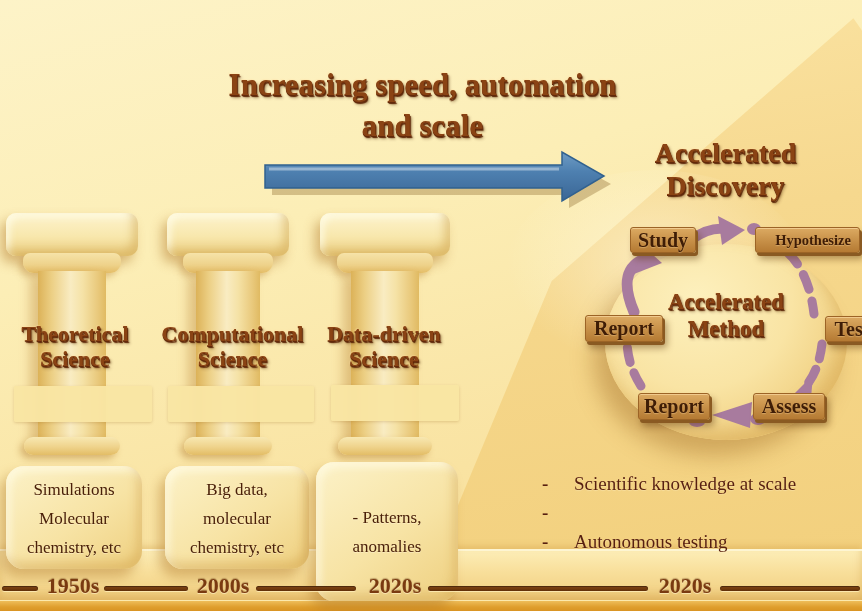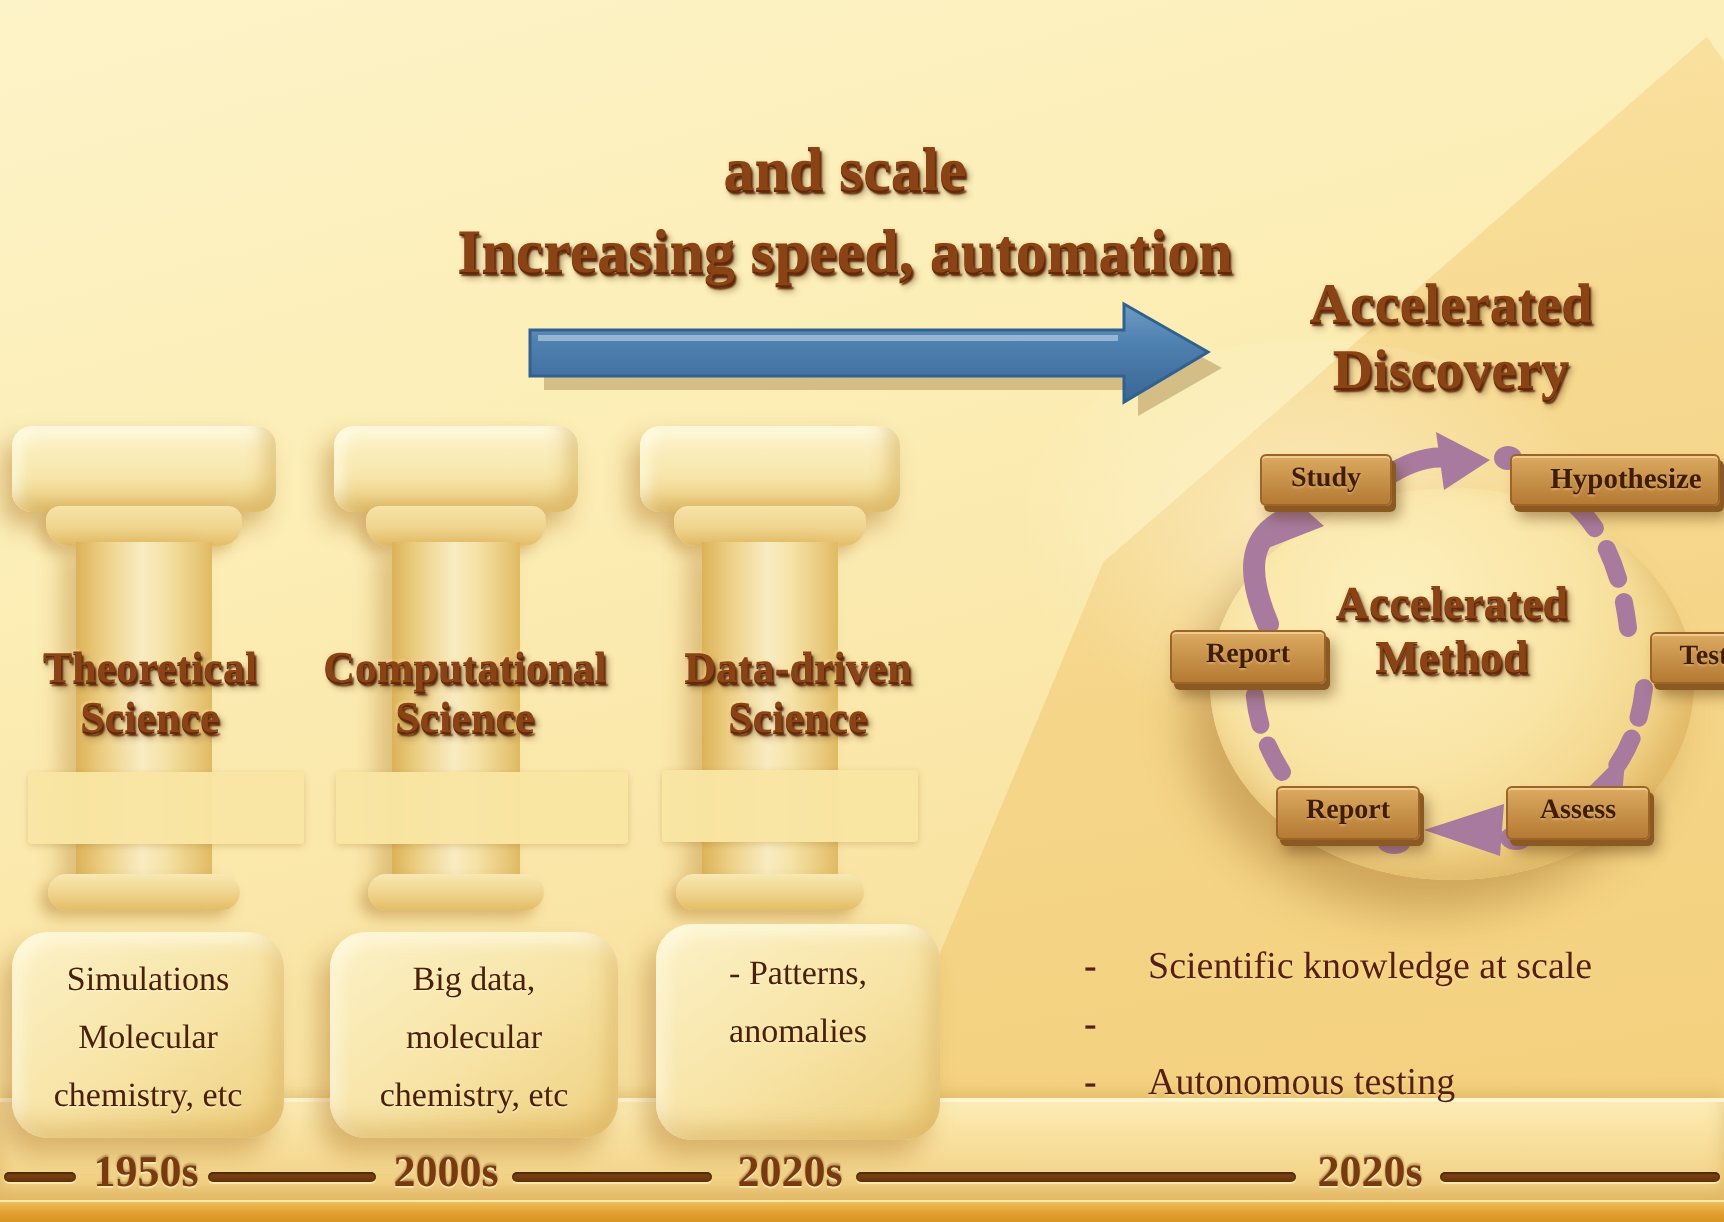--- a/index.html
+++ b/index.html
@@ -35,21 +35,21 @@
   .emboss{
     color:#8a4314;font-weight:bold;text-align:center;
     text-shadow:0 1px 0 #63290a,1px 2px 1px #5d2708,2px 3px 3px rgba(80,40,5,.45),-1px -1px 1px rgba(255,220,160,.35);
   }
   .main-title{left:150px;top:64px;width:545px;font-size:31px;line-height:41px;}
   .accel-title{left:608px;top:136px;width:235px;font-size:28px;line-height:33px;}
   .cycle-center{left:615px;top:288px;width:222px;font-size:23px;line-height:27px;}
   .pillar-title{font-size:22px;line-height:25px;}
   .pt1{left:0px;top:321px;width:150px;}
   .pt2{left:150px;top:321px;width:165px;}
-  .pt3{left:323px;top:321px;width:152px;text-align:center;}
+  .pt3{left:308px;top:321px;width:152px;text-align:center;}
   
   .flow-arrow{left:255px;top:143px;width:360px;height:72px;}
   
   .pillar{position:absolute;top:213px;height:246px;}
   .p1{left:6px;width:132px;}
   .p2{left:167px;width:122px;}
   .p3{left:320px;width:130px;}
   .capital{
     position:absolute;left:0;top:0;width:100%;height:43px;border-radius:10px;
     background:linear-gradient(180deg,#fdf4cf 0%,#f8e7ac 55%,#eccf82 100%);
@@ -81,39 +81,39 @@
   .bb3{left:331px;top:385px;width:128px;height:36px;}
   
   .pedestal{
     position:absolute;border-radius:18px;text-align:center;
     background:linear-gradient(145deg,#fcf2c8 0%,#f7e3a4 55%,#eecf7f 100%);
     box-shadow:-6px 8px 12px rgba(170,110,30,.4), inset -5px -7px 10px rgba(200,150,60,.35), inset 4px 5px 8px rgba(255,250,225,.85);
     color:#4a2008;font-size:17px;line-height:29px;
   }
   .pb1{left:6px;top:466px;width:136px;height:94px;padding-top:9px;}
   .pb2{left:165px;top:466px;width:144px;height:94px;padding-top:9px;}
-  .pb3{left:328px;top:462px;width:142px;height:98px;padding-top:10px;}
+  .pb3{left:316px;top:462px;width:142px;height:98px;padding-top:41px;}
   .pedestal div{text-shadow:0 1px 0 rgba(255,246,215,.5);}
   
   .cycle-disc{
     left:605px;top:244px;width:242px;height:196px;border-radius:50%;
     background:radial-gradient(ellipse at 38% 28%,#fdf0bd 0%,#f9e4a4 45%,#f0cf80 75%,#e9c165 100%);
     box-shadow:-12px 16px 22px rgba(150,95,25,.38), inset -8px -10px 16px rgba(205,155,70,.4);
   }
   .cycle-disc::after{
     content:"";position:absolute;left:6px;top:176px;width:230px;height:32px;border-radius:50%;
     background:linear-gradient(180deg,#e9c267 0%,#dcab4d 100%);z-index:-1;
   }
   
   .plaque{
     position:absolute;text-align:center;border-radius:3px;
     background:linear-gradient(180deg,#dcaa62 0%,#c68f47 55%,#b57a33 100%);
     border:1px solid #9c6426;
     box-shadow:2px 3px 0 #8a5a22,4px 6px 7px rgba(90,50,10,.45), inset 0 1px 0 rgba(255,225,170,.6);
-    color:#3f1d06;font-weight:bold;font-size:14px;line-height:24px;
+    color:#3f1d06;font-weight:bold;font-size:20px;line-height:24px;
     text-shadow:0 1px 1px rgba(255,225,175,.35);
   }
   .pl-study{left:630px;top:227px;width:64px;height:24px;}
   .pl-hypothesize{left:755px;top:227px;width:92px;height:24px;font-size:14.5px;padding-left:11px;}
   .pl-test{left:803px;top:316px;width:52px;height:24px;margin-left:22px;}
   .pl-assess{left:753px;top:393px;width:70px;height:25px;}
   .pl-report-b{left:638px;top:393px;width:70px;height:25px;}
   .pl-report-l{left:585px;top:315px;width:76px;height:25px;}
   .cycle-arrows{left:580px;top:212px;width:282px;height:235px;}
   
@@ -140,22 +140,22 @@
 <body>
 
 <div class="stage">
 
   <div class="abs bg-wedge"></div>
   <div class="abs halo"></div>
   <div class="abs shelf"></div>
   <div class="abs bottom-strip"></div>
 
   <div class="abs emboss main-title">
+    <div>Increasing speed, automation</div>
     <div>and scale</div>
-    <div>Increasing speed, automation</div>
   </div>
 
   <svg class="abs flow-arrow" viewBox="0 0 360 72">
     <defs>
       <linearGradient id="gblue" x1="0" y1="0" x2="0" y2="1">
         <stop offset="0%" stop-color="#6f9cc4"></stop>
         <stop offset="40%" stop-color="#4e80b0"></stop>
         <stop offset="100%" stop-color="#3a6695"></stop>
       </linearGradient>
     </defs>

